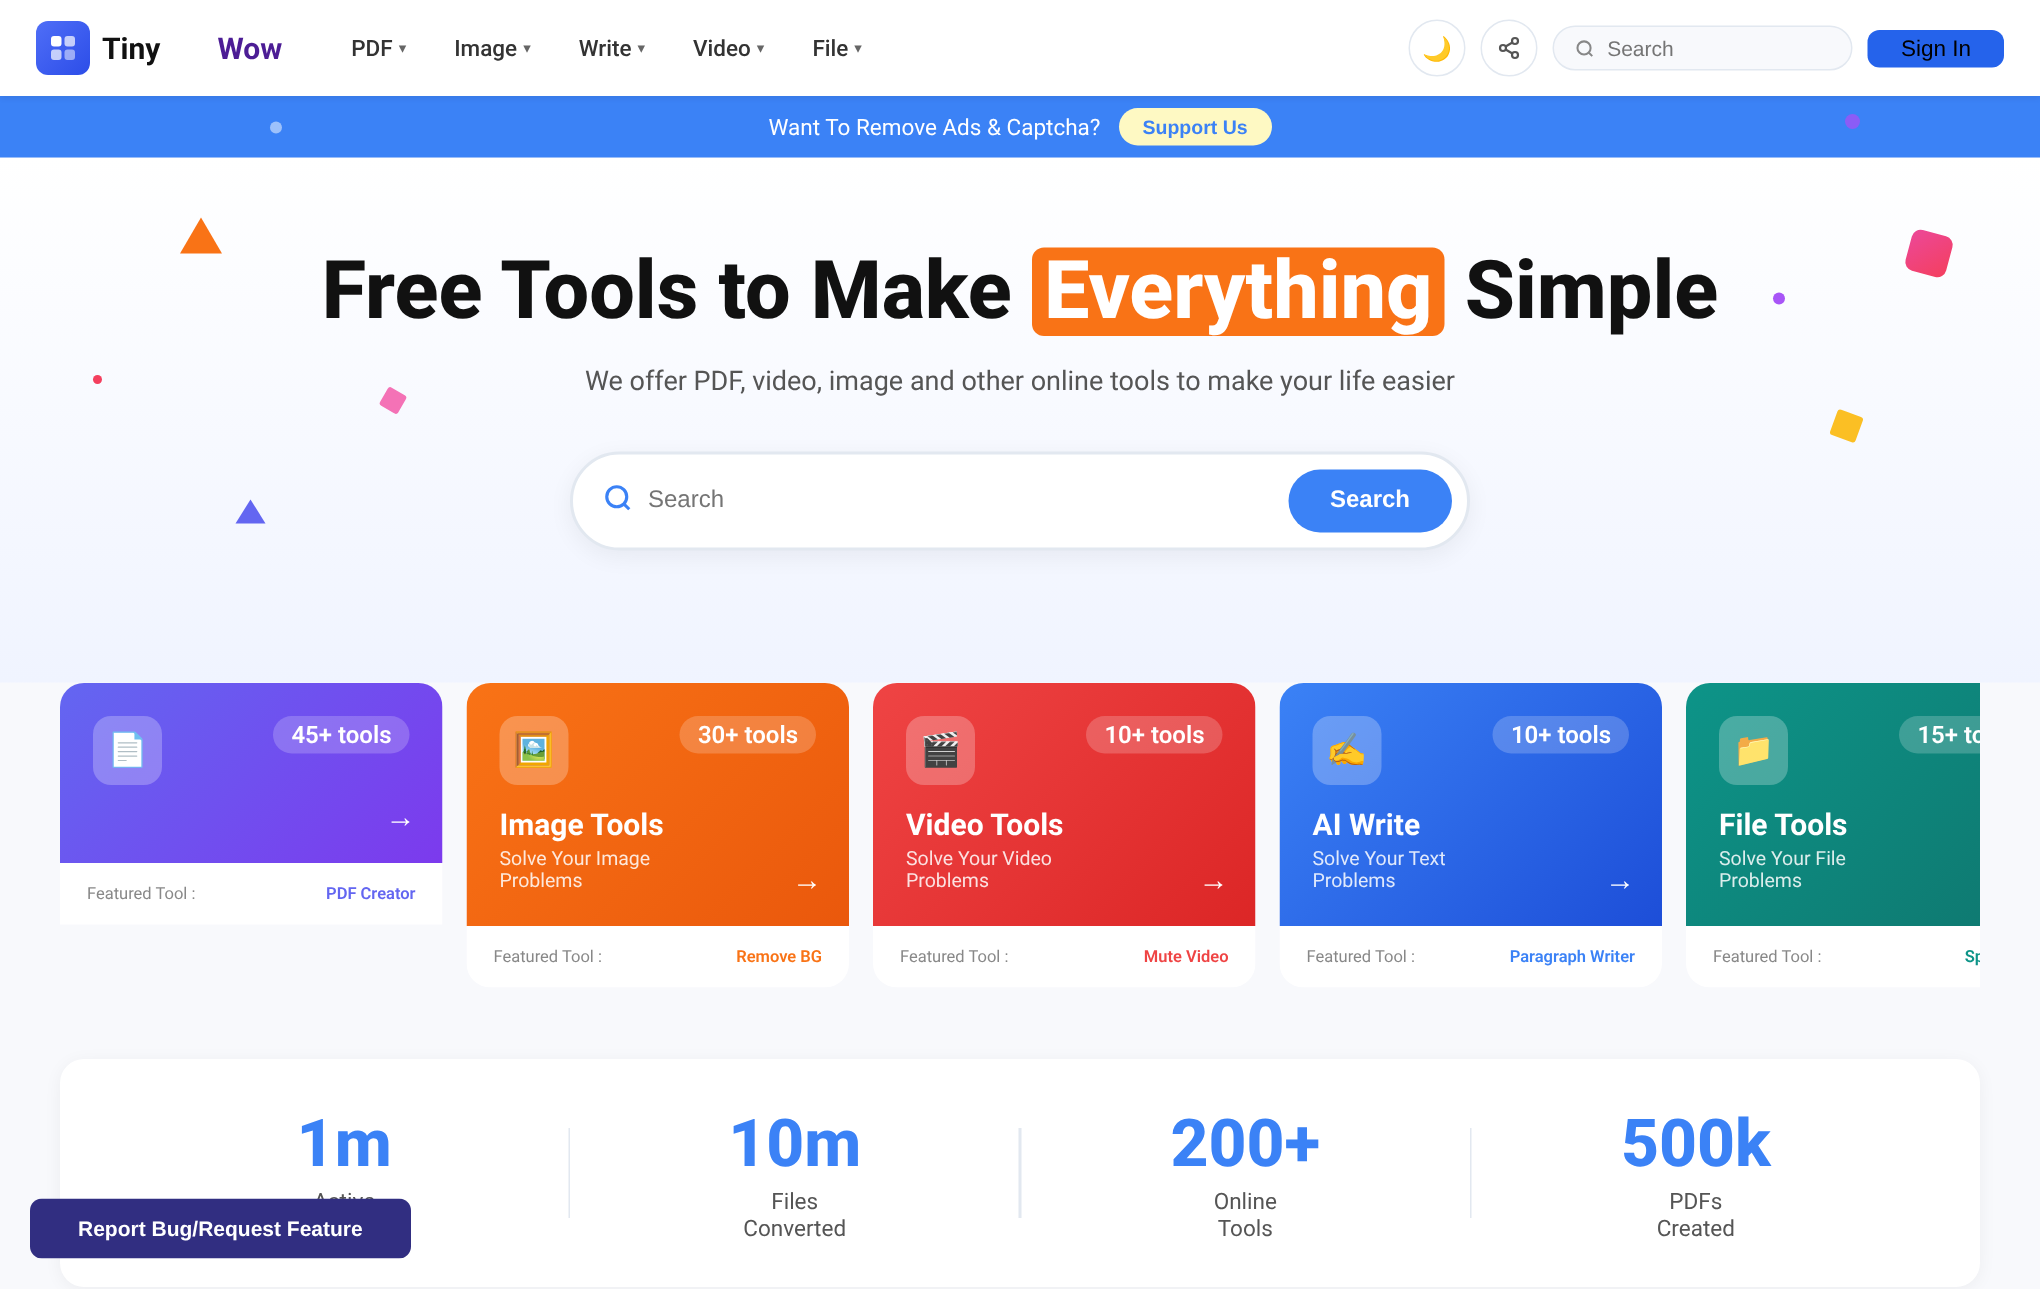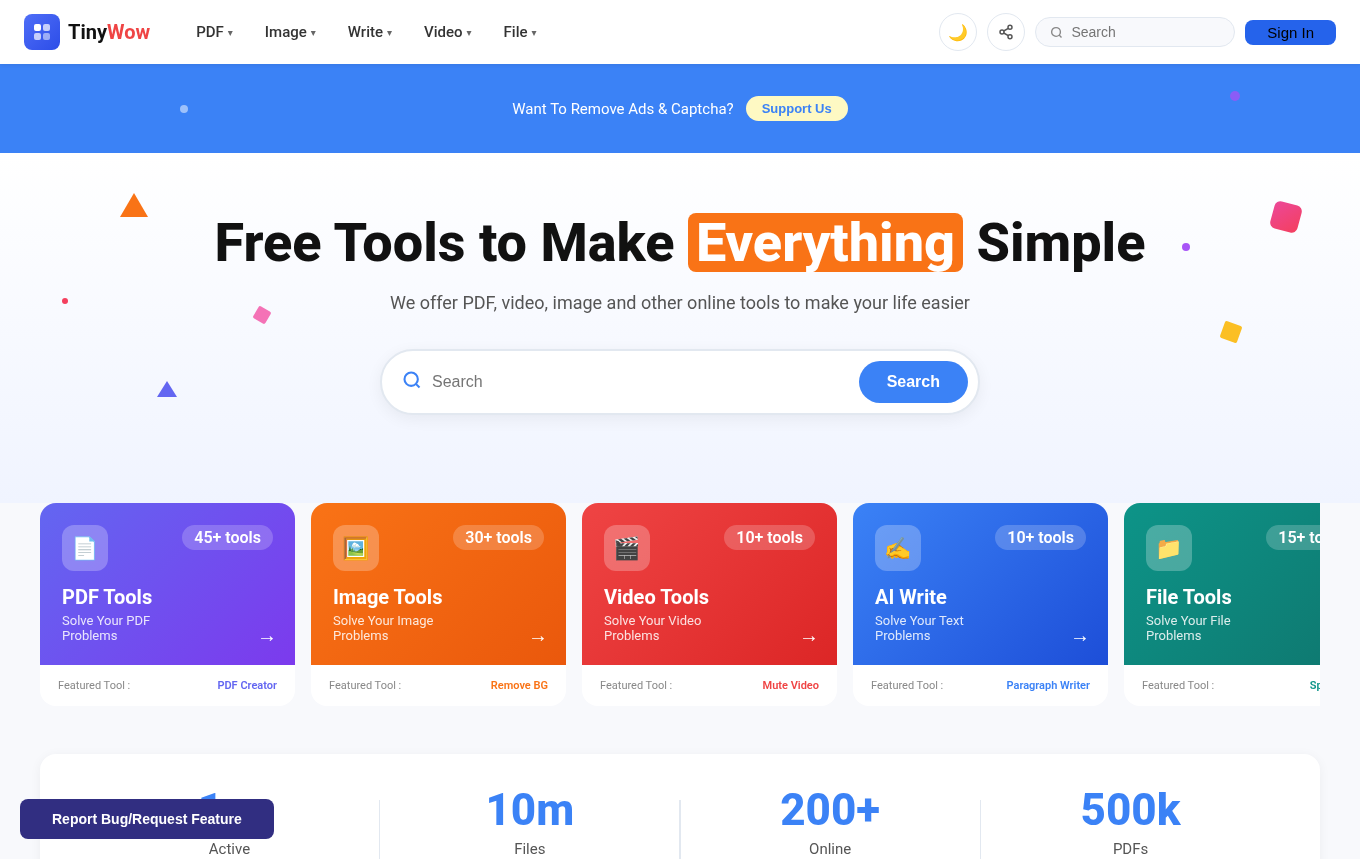--- a/index.html
+++ b/index.html
@@ -10,21 +10,21 @@
       display: flex; align-items: center; padding: 0 24px; height: 64px;
       background: #fff; box-shadow: 0 1px 4px rgba(0,0,0,0.08); position: relative; z-index: 10;
     }
     .logo { display: flex; align-items: center; gap: 8px; text-decoration: none; margin-right: 32px; }
     .logo-icon {
       width: 36px; height: 36px; background: linear-gradient(135deg, #4f6ef7, #2c4de8);
       border-radius: 8px; display: flex; align-items: center; justify-content: center;
       color: white; font-weight: 900; font-size: 14px;
     }
     .logo-text { font-size: 20px; font-weight: 700; color: #111; }
-    .logo-text span { color: #ef4444; }
+    .logo-text span { color: #4c1d95; margin-left: 38px; }
     .nav-links { display: flex; gap: 4px; flex: 1; }
     .nav-item {
       padding: 8px 14px; border-radius: 6px; cursor: pointer; font-size: 15px;
       font-weight: 500; color: #333; display: flex; align-items: center; gap: 4px;
       user-select: none;
     }
     .chevron { font-size: 10px; color: #666; }
     .nav-actions { display: flex; align-items: center; gap: 10px; margin-left: auto; }
     .icon-btn {
       width: 38px; height: 38px; border-radius: 50%; border: 1.5px solid #e2e8f0;
@@ -36,21 +36,21 @@
       border-radius: 24px; padding: 6px 14px; gap: 8px; width: 200px;
     }
     .search-bar-nav input { border: none; background: transparent; outline: none; font-size: 14px; color: #333; width: 100%; }
     .sign-in-btn {
       background: #2563eb; color: #000000; border: none; border-radius: 8px;
       padding: 4px 22px; font-size: 15px; font-weight: 400; cursor: pointer;
     }
 
     
     .banner {
-      background: #3b82f6; color: white; text-align: center; padding: 32px;
+      background: #3b82f6; color: white; text-align: center; padding: 8px;
       display: flex; align-items: center; justify-content: center; gap: 12px;
       font-size: 15px; position: relative; overflow: hidden;
     }
     .banner-dot1 { width: 8px; height: 8px; background: rgba(255,255,255,0.5); border-radius: 50%; position: absolute; left: 180px; top: 50%; transform: translateY(-50%); }
     .banner-dot2 { width: 10px; height: 10px; background: #8b5cf6; border-radius: 50%; position: absolute; right: 120px; top: 30%; }
     .support-btn {
       background: #fef9c3; color: #3b82f6; border: none; border-radius: 20px;
       padding: 5px 16px; font-size: 13px; font-weight: 600; cursor: pointer;
     }
 
@@ -261,24 +261,20 @@
     </div>
   </div>
 </section>
 
 <section class="cards-section">
   <div class="cards-row" id="cards-row">
       <div class="tool-card card-pdf">
     <div class="card-top">
       <div class="card-left">
         <div class="card-icon">📄</div>
-        <div>
-          <div class="card-title">PDF Tools</div>
-          <div class="card-subtitle">Solve Your PDF Problems</div>
-        </div>
       </div>
       <div class="card-badge">45+ tools</div>
       <div class="card-arrow">→</div>
     </div>
     <div class="card-bottom">
       <span class="featured-label">Featured Tool :</span>
       <span class="featured-link">PDF Creator</span>
     </div>
   </div>
       <div class="tool-card card-image">

